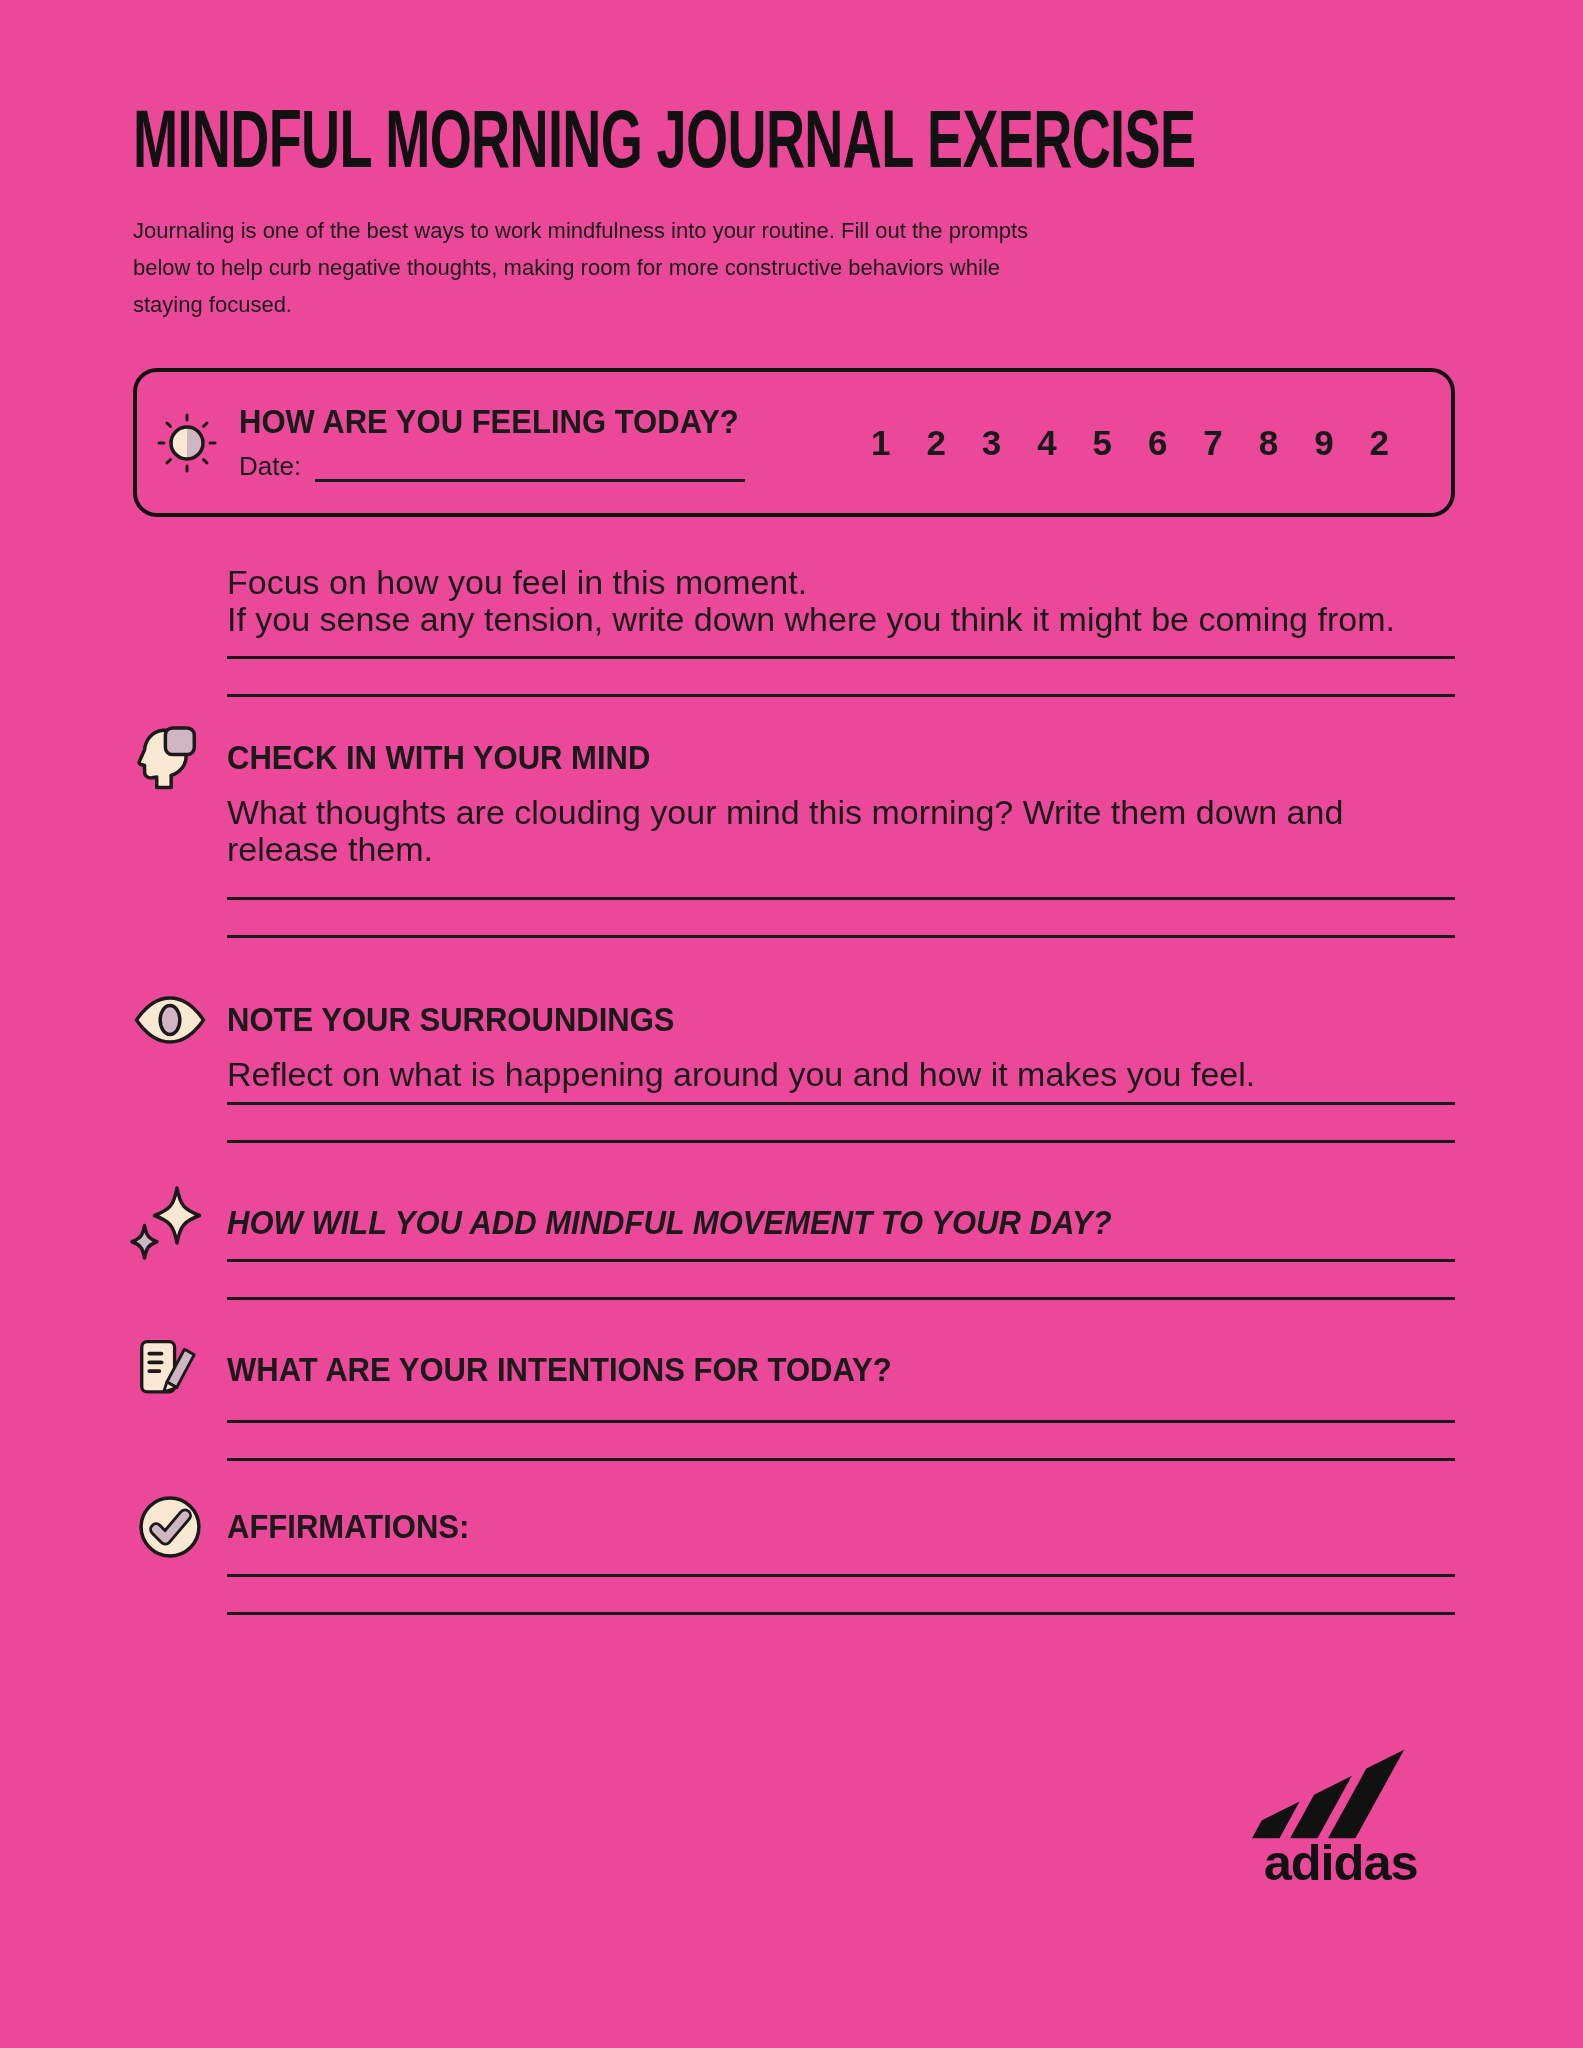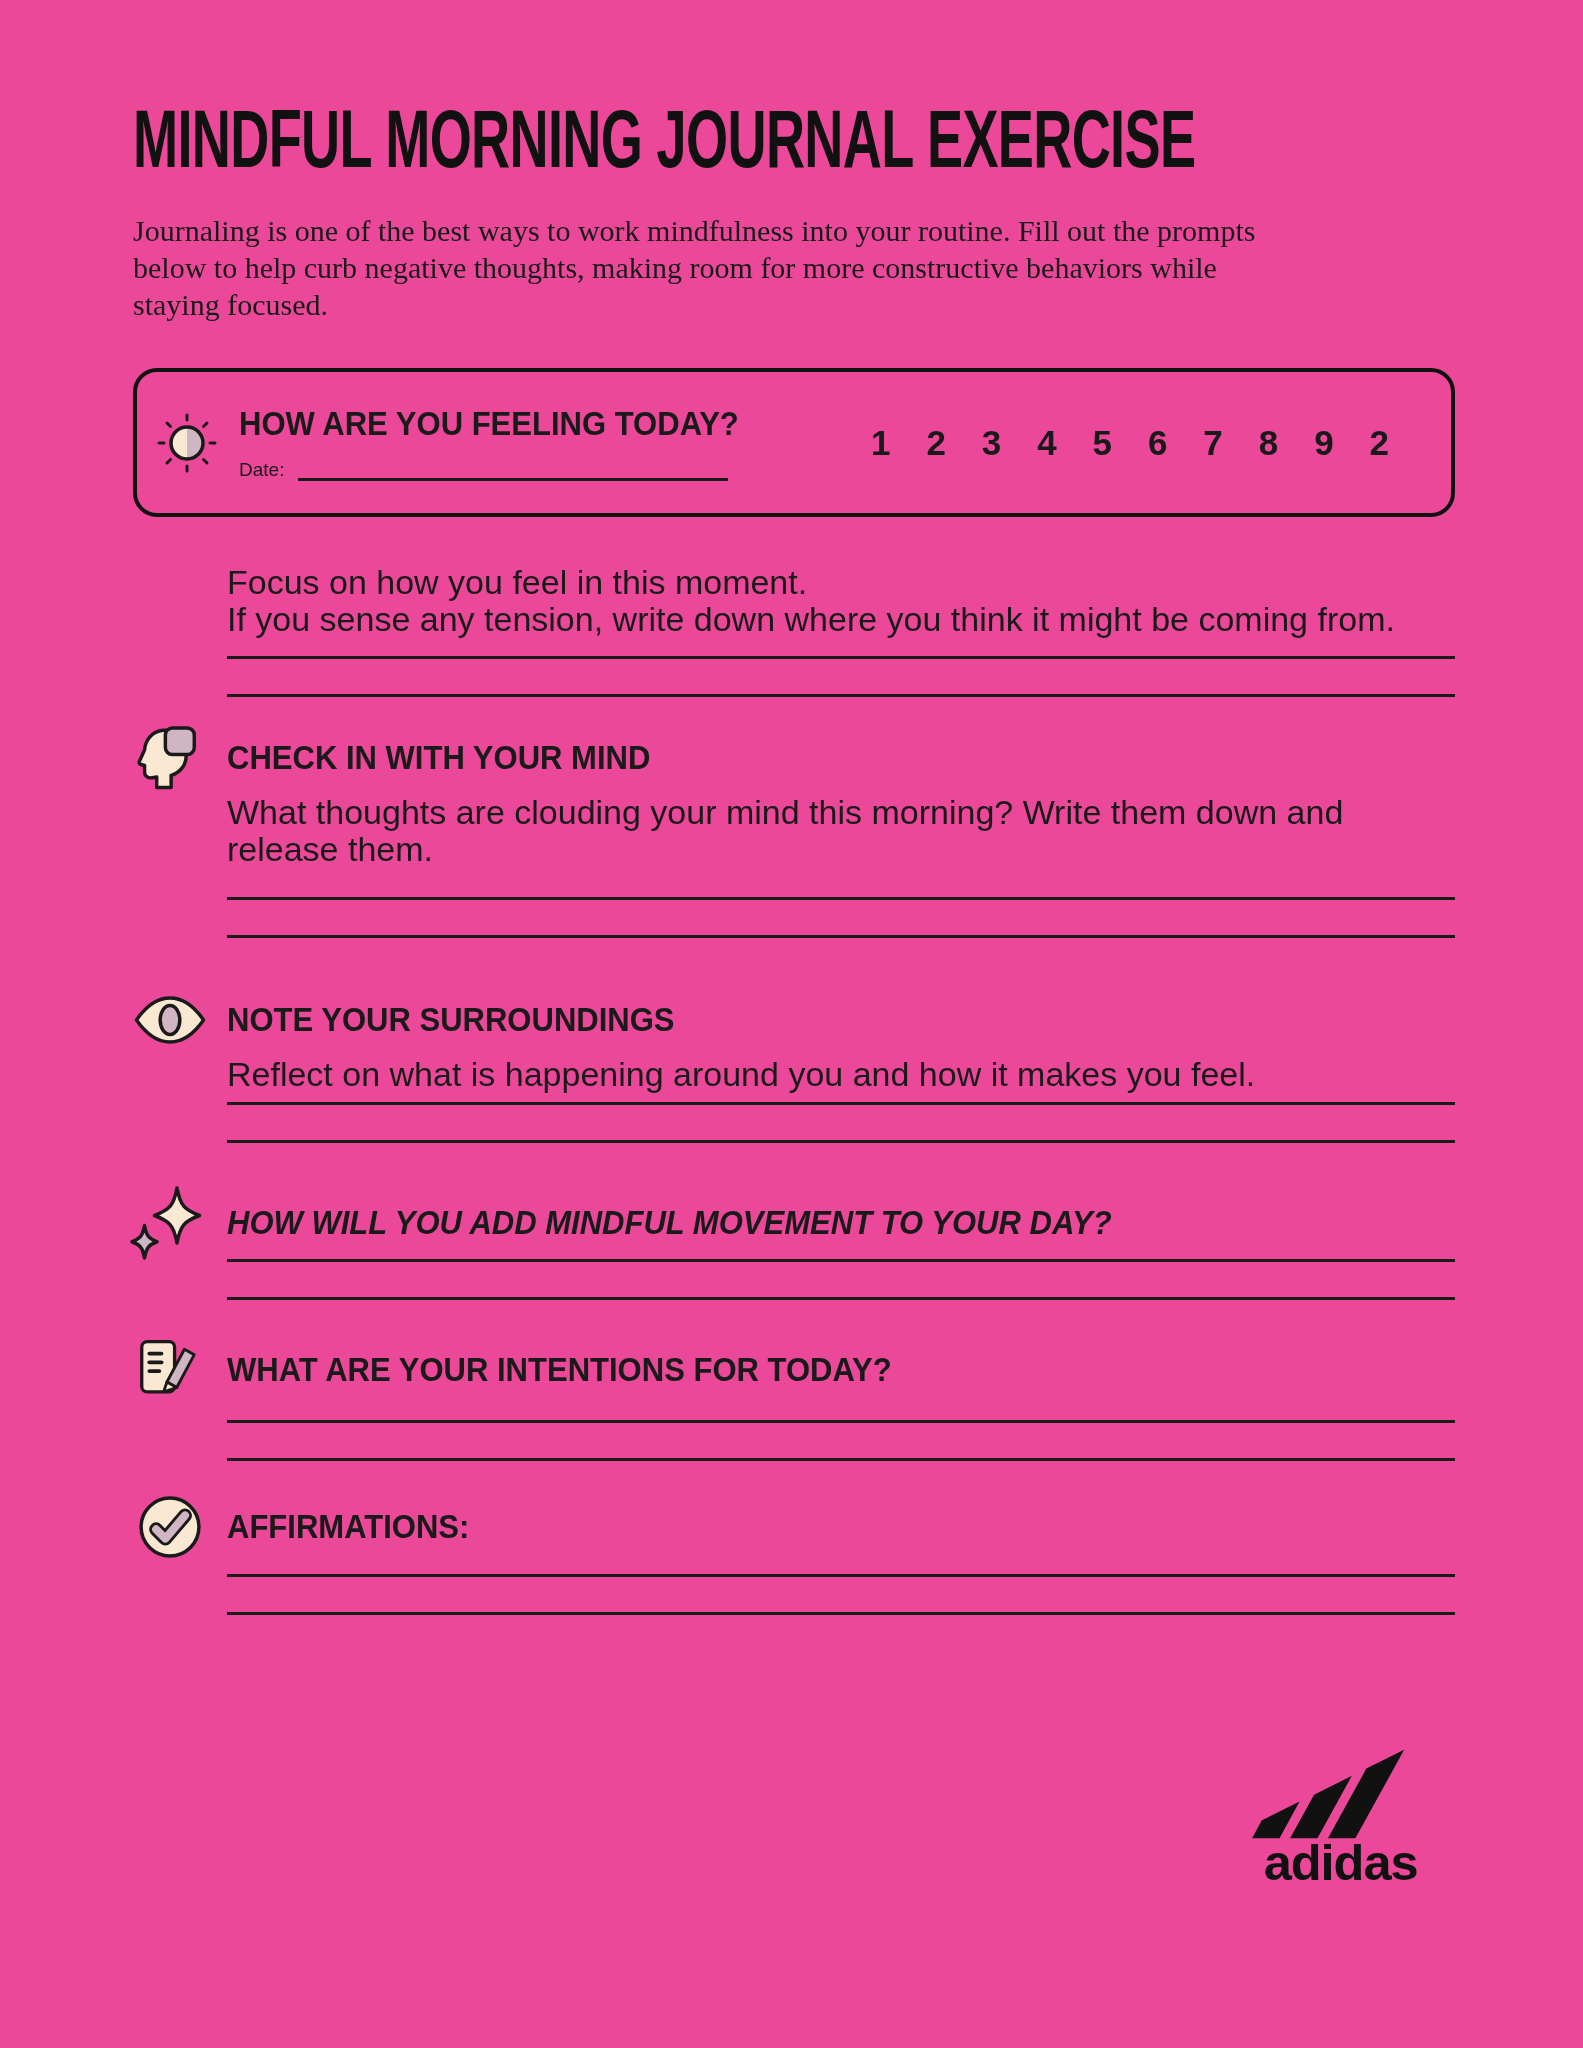--- a/index.html
+++ b/index.html
@@ -5,30 +5,30 @@
   * { margin:0; padding:0; box-sizing:border-box; }
   body { background:#ffffff; font-family:"Liberation Sans", sans-serif; color:#1a1a1a; }
   .page { width:1583px; height:2048px; background:#ec4899; position:relative; overflow:hidden; }
   .content { margin-left:133px; width:1322px; }
 
   h1.title {
     padding-top:100px; font-size:82px; font-weight:bold; line-height:78px;
     letter-spacing:-1px; white-space:nowrap;
     transform:scaleX(0.66); transform-origin:left top; color:#111;
   }
-  .intro { margin-top:34px; font-size:30px; line-height:37px; color:#1a1a1a;font-family:Liberation Serif, serif; }
+  .intro { margin-top:34px; font-size:22px; line-height:37px; color:#1a1a1a; }
 
   .feel-box {
     margin-top:45px; height:149px; border:4px solid #111; border-radius:24px;
     display:flex; align-items:center; padding-left:18px;
   }
   .feel-text { margin-left:20px; }
   .feel-heading { font-size:33px; font-weight:bold; white-space:nowrap;
     transform:scaleX(0.94); transform-origin:left center; margin-bottom:10px; }
-  .date-row { font-size:19px; display:flex; align-items:flex-end; }
+  .date-row { font-size:26px; display:flex; align-items:flex-end; }
   .date-line { display:inline-block; width:430px; border-bottom:3px solid #1a1a1a; height:28px; margin-left:14px; }
   .scale { margin-left:auto; width:580px; padding-right:62px; display:flex; justify-content:space-between;
     font-size:35px; font-weight:bold; }
   .scale span { cursor:pointer; }
 
   .section .shead { display:flex; align-items:center; height:72px; }
   .icon-slot { width:94px; display:flex; align-items:center; flex:none; }
   .icon-out { margin-left:-28px; }
   h2.sec-h { font-size:33px; font-weight:bold; white-space:nowrap;
     transform:scaleX(0.94); transform-origin:left center; }

